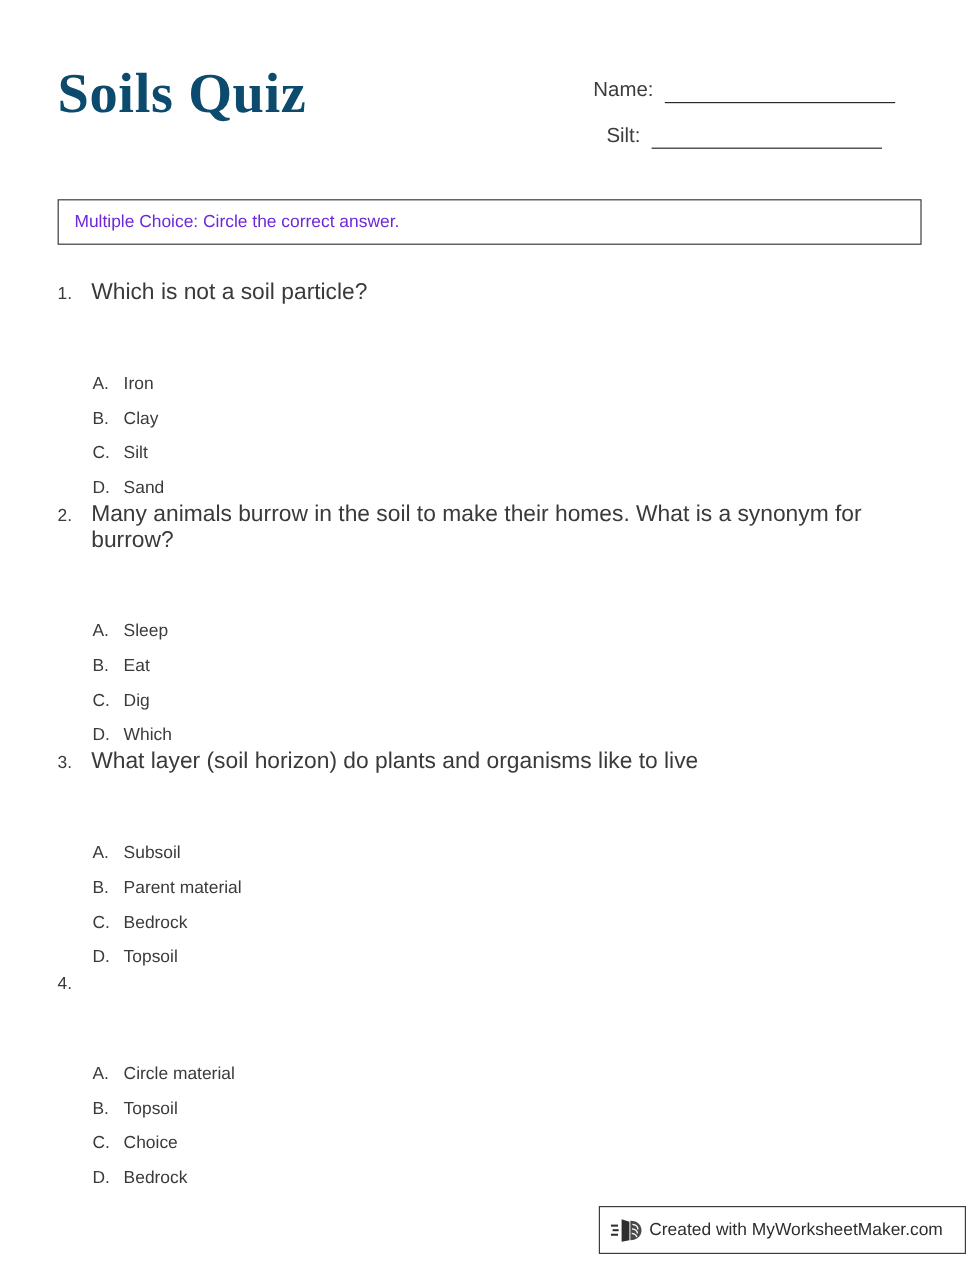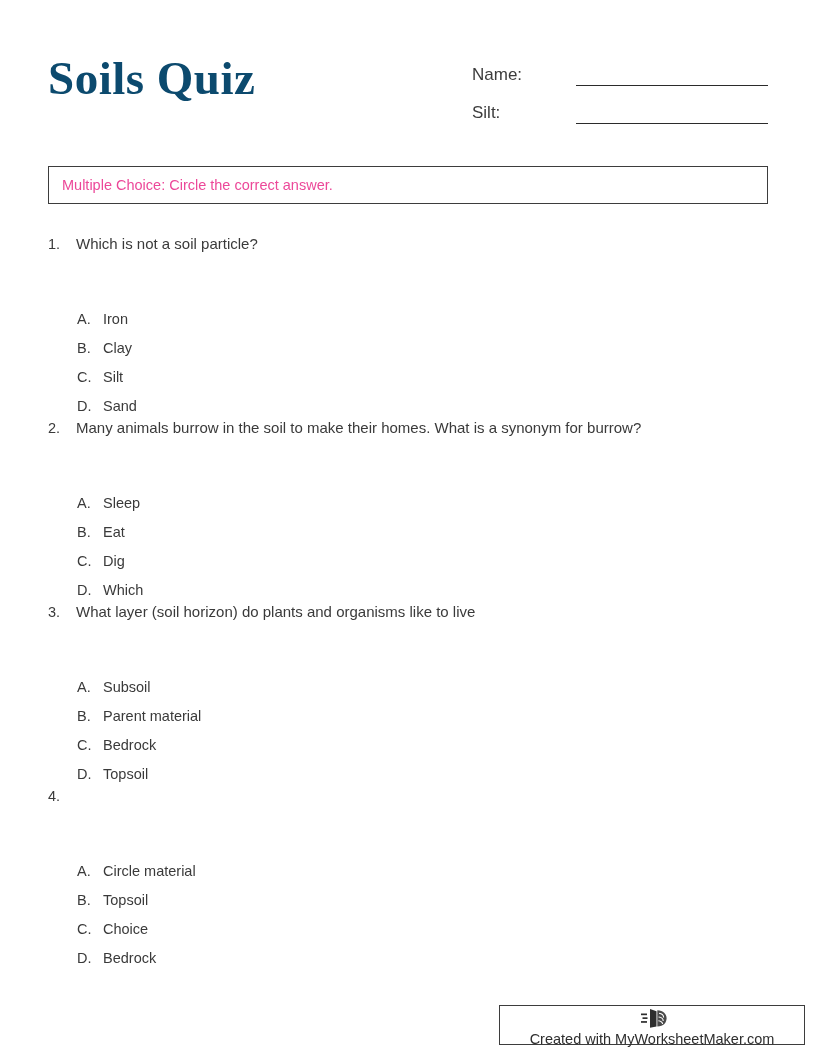--- a/index.html
+++ b/index.html
@@ -48,21 +48,21 @@
 
   .fields {
     position: absolute;
     right: 0;
     top: 4px;
     width: 296px;
   }
   .field-row {
     display: flex;
     align-items: flex-end;
-    justify-content: space-between;
+    justify-content: center;
     height: 38px;
   }
   .field-label {
     font-size: 17px;
     line-height: 22px;
     color: #3c3c3c;
     padding-right: 9px;
     white-space: nowrap;
   }
   .field-line {
@@ -79,21 +79,21 @@
     width: 720px;
     height: 38px;
     border: 1.4px solid #3d3d3d;
     box-sizing: border-box;
     display: flex;
     align-items: center;
   }
   .instruction-text {
     font-size: 14.5px;
     line-height: 18px;
-    color: #ec4899;
+    color: #6d28d9;
     padding-left: 13px;
   }
 
   
   .questions {
     position: absolute;
     left: 48px;
     top: 233px;
     width: 720px;
   }
@@ -105,21 +105,21 @@
     align-items: baseline;
   }
   .q-number {
     width: 28px;
     flex: 0 0 28px;
     font-size: 14.5px;
     line-height: 22px;
     color: #3a3a3a;
   }
   .q-text {
-    font-size: 15px;
+    font-size: 19px;
     line-height: 22px;
     color: #3a3a3a;
   }
   .answers {
     margin-top: 17px;
     padding-left: 29px;
   }
   .answer-line {
     display: flex;
     align-items: baseline;
@@ -144,21 +144,20 @@
     position: absolute;
     left: 499px;
     top: 1005px;
     width: 306px;
     height: 40px;
     border: 1.4px solid #3d3d3d;
     box-sizing: border-box;
     display: flex;
     align-items: center;
     background: #ffffff;
-    flex-direction: column;
   }
   .badge-icon {
     flex: 0 0 auto;
     width: 28px;
     height: 24px;
     margin-left: 9px;
     margin-right: 4px;
     display: block;
   }
   .badge-text {

